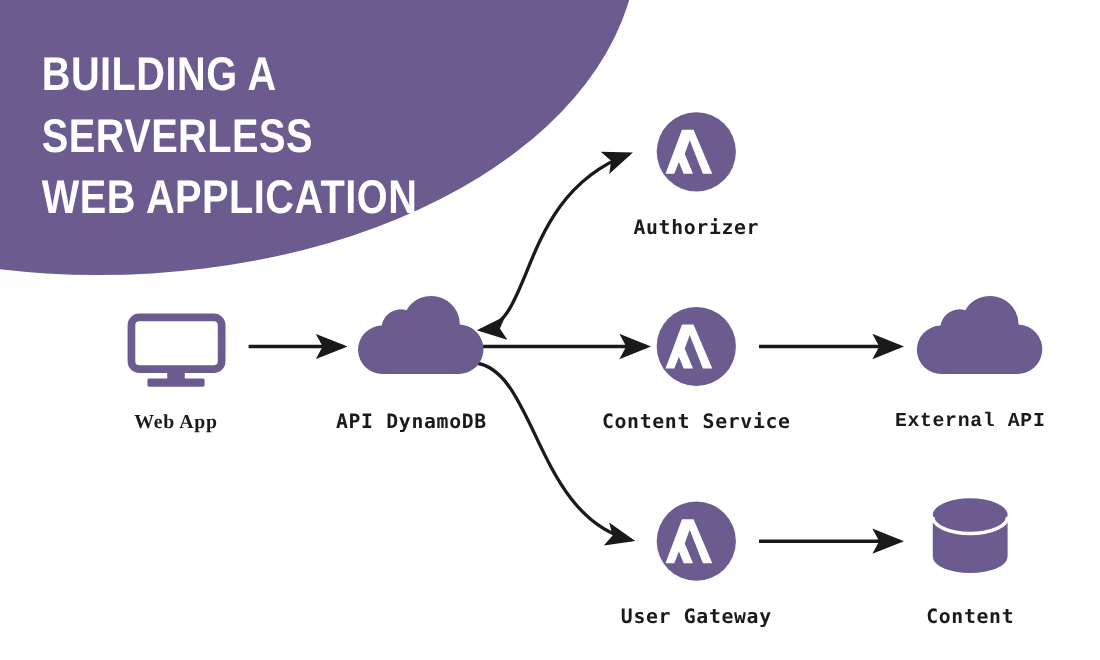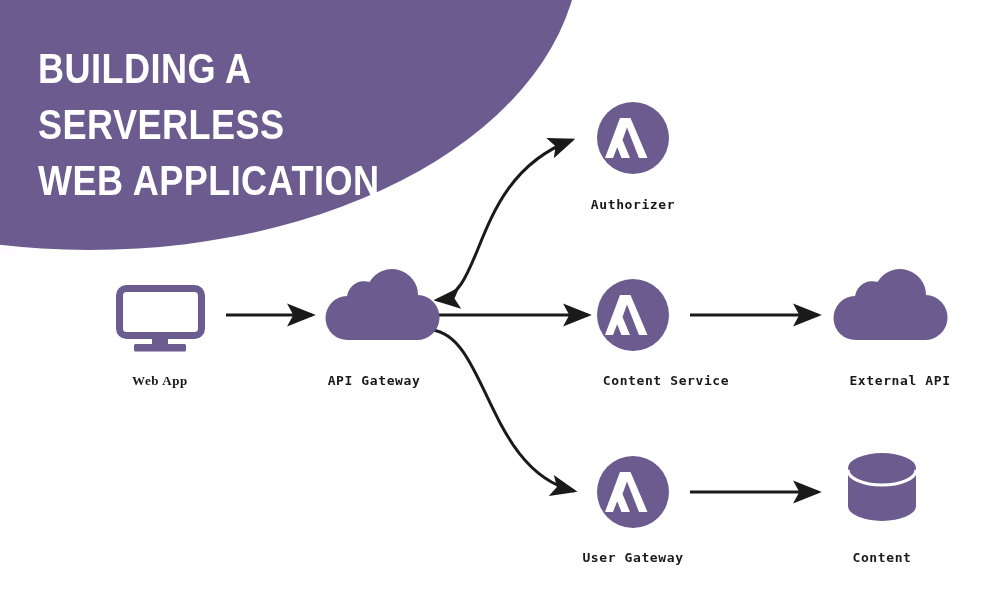--- a/index.html
+++ b/index.html
@@ -48,21 +48,21 @@
     left: 0; top: 0;
     width: 1000px; height: 600px;
   }
 
   
   .node-label {
     position: absolute;
     color: #1a1a1a;
     font-family: "DejaVu Sans Mono", "Liberation Mono", monospace;
     font-weight: 700;
-    font-size: 13px;
+    font-size: 18px;
     letter-spacing: 0.6px;
     white-space: nowrap;
     transform: translateX(-50%);
     text-align: center;
   }
 </style>
 </head>
 <body>
 
 <div id="canvas">
@@ -154,20 +154,20 @@
     </g>
 
     <g>
       <path fill="#6B5B8E" d="M 848 473 L 848 506 a 34 15 0 0 0 68 0 L 916 473 Z"></path>
       <ellipse cx="882" cy="468" rx="34" ry="15" fill="#6B5B8E"></ellipse>
       <path fill="none" stroke="#ffffff" stroke-width="3.2" d="M 848 470 a 34 15 0 0 0 68 0"></path>
     </g>
   </svg>
 
   <div class="node-label" style="left:160px; top:373px;font-family:Liberation Serif, serif;">Web App</div>
-  <div class="node-label" style="left:374px; top:373px;">API Gateway</div>
+  <div class="node-label" style="left:374px; top:373px;">API DynamoDB</div>
   <div class="node-label" style="left:633px; top:197px;">Authorizer</div>
-  <div class="node-label" style="left:666px; top:373px;">Content Service</div>
+  <div class="node-label" style="left:633px; top:373px;">Content Service</div>
   <div class="node-label" style="left:633px; top:550px;">User Gateway</div>
-  <div class="node-label" style="left:900px; top:373px;">External API</div>
+  <div class="node-label" style="left:882px; top:373px;font-family:Liberation Mono, monospace;">External API</div>
   <div class="node-label" style="left:882px; top:550px;">Content</div>
 
 </div>
 
 </body></html>

